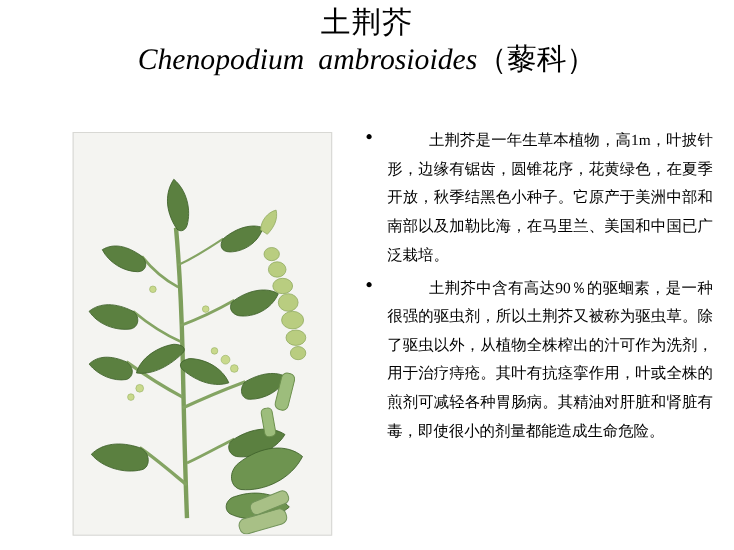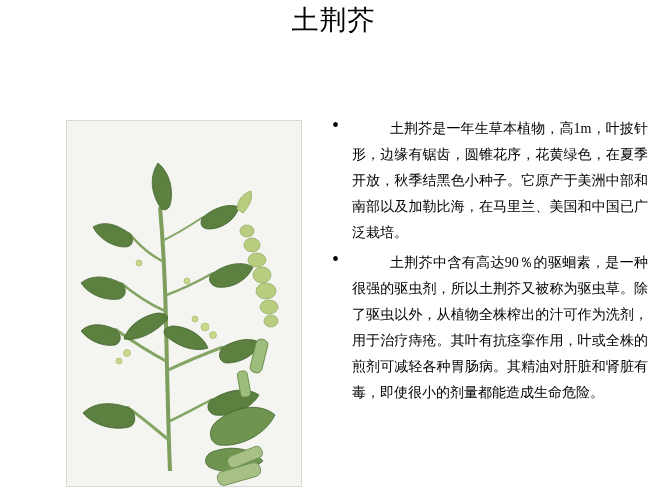--- a/index.html
+++ b/index.html
@@ -97,20 +97,21 @@
     margin: 0;
   }
 </style>
 </head>
 <body>
 
 <div class="slide">
 
   <div class="title-block">
     <div class="title-cn">土荆芥</div>
+    <div class="title-latin"><span>Chenopodium  ambrosioides</span><span class="cn-tail">（藜科）</span></div>
   </div>
 
   <div class="content">
 
     <div class="figure">
       <svg width="234" height="365" viewBox="0 0 234 365" xmlns="http://www.w3.org/2000/svg">
         <rect x="0" y="0" width="234" height="365" fill="#f4f4f1"></rect>
 
         <path d="M103 350 C 101 300, 100 250, 99 200 C 98 160, 96 120, 93 86" stroke="#7d9e5c" stroke-width="4" fill="none"></path>
 

